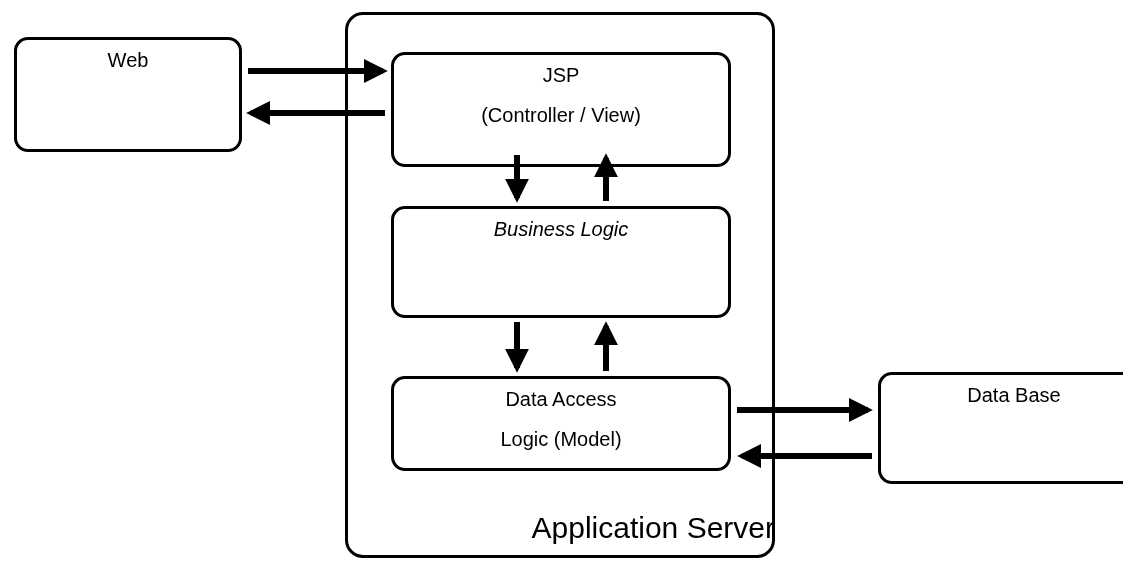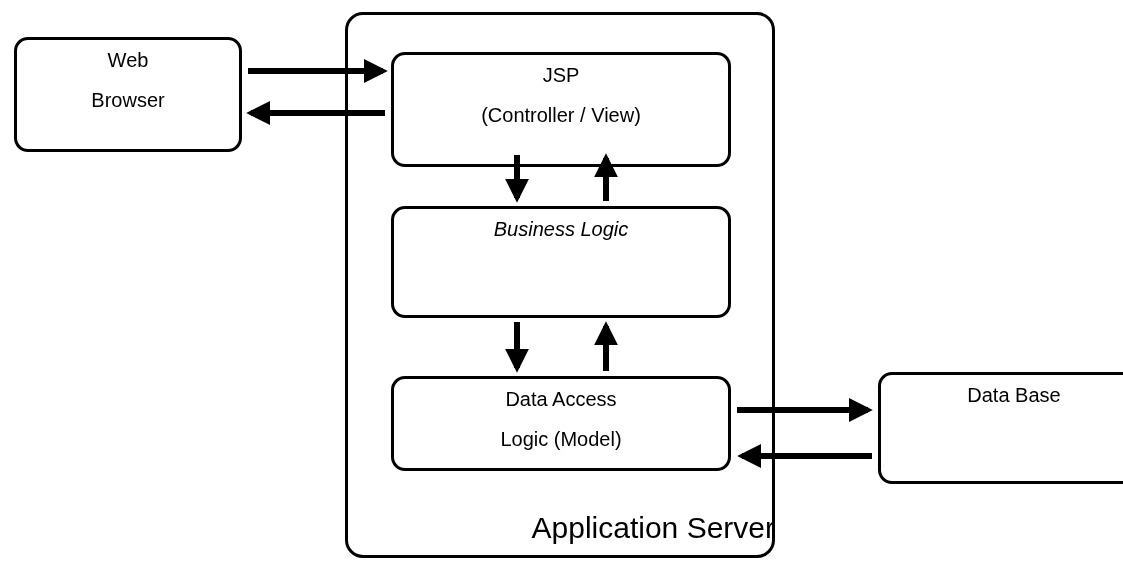--- a/index.html
+++ b/index.html
@@ -77,21 +77,20 @@
   </style>
 </head>
 <body>
 
 <div class="canvas">
 
   <div class="container-box"></div>
 
   <div class="box web-browser-box">
     <span>Web</span>
-    <span>Browser</span>
   </div>
 
   <div class="box jsp-box">
     <span>JSP</span>
     <span>(Controller / View)</span>
   </div>
 
   <div class="box business-logic-box">
     <span>Business Logic</span>
   </div>

